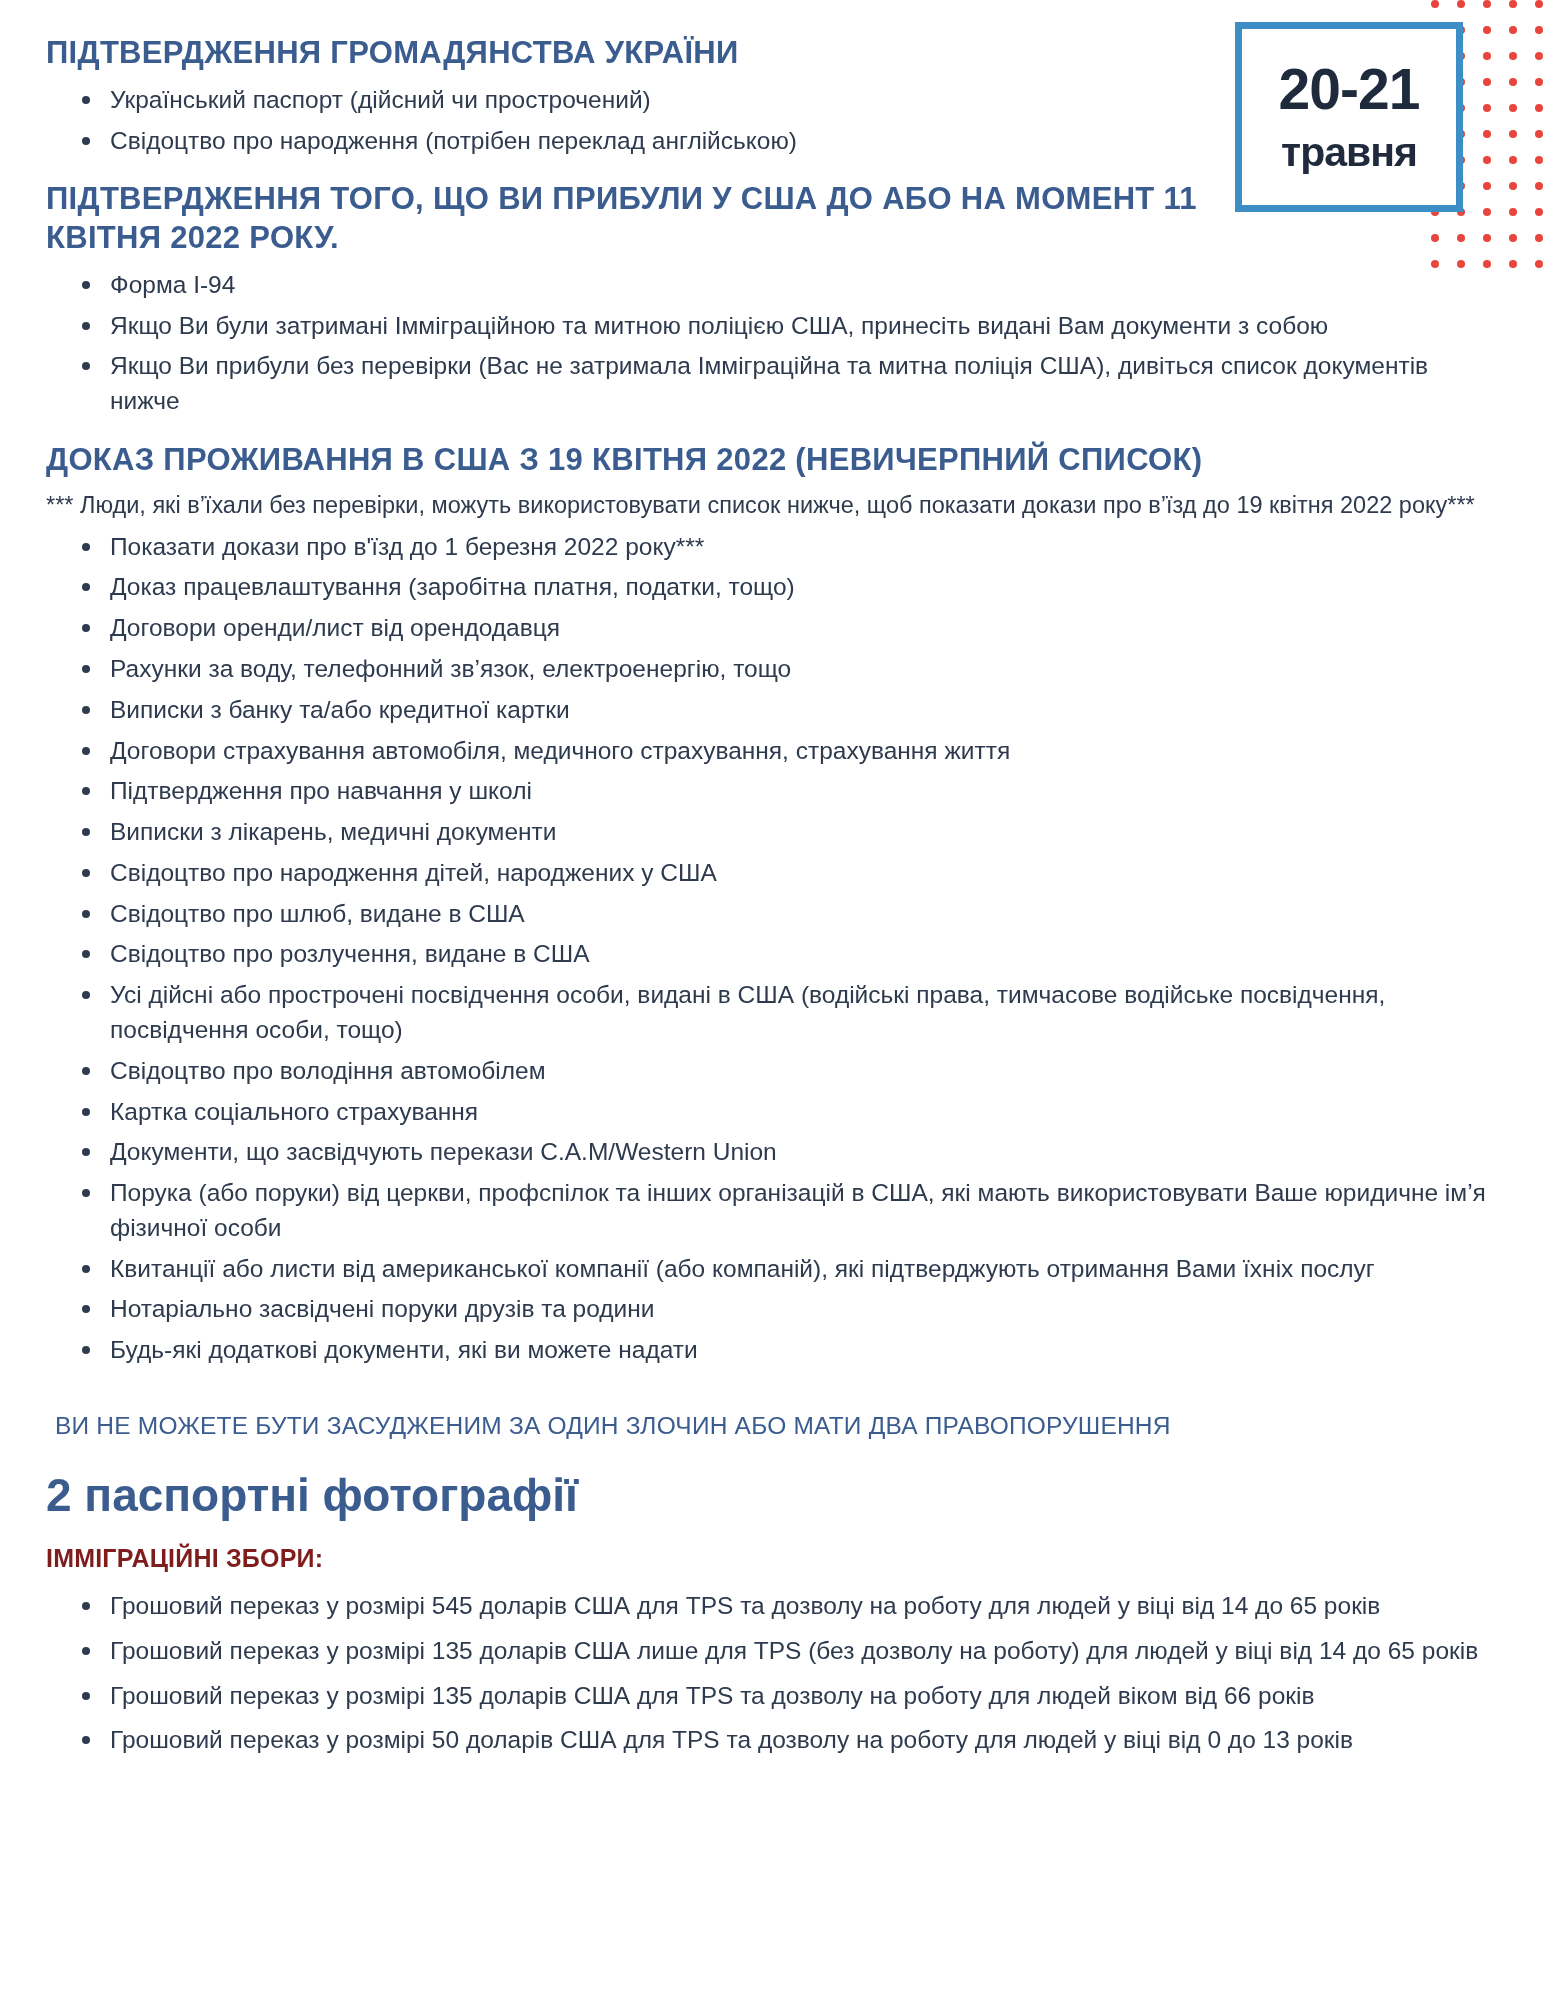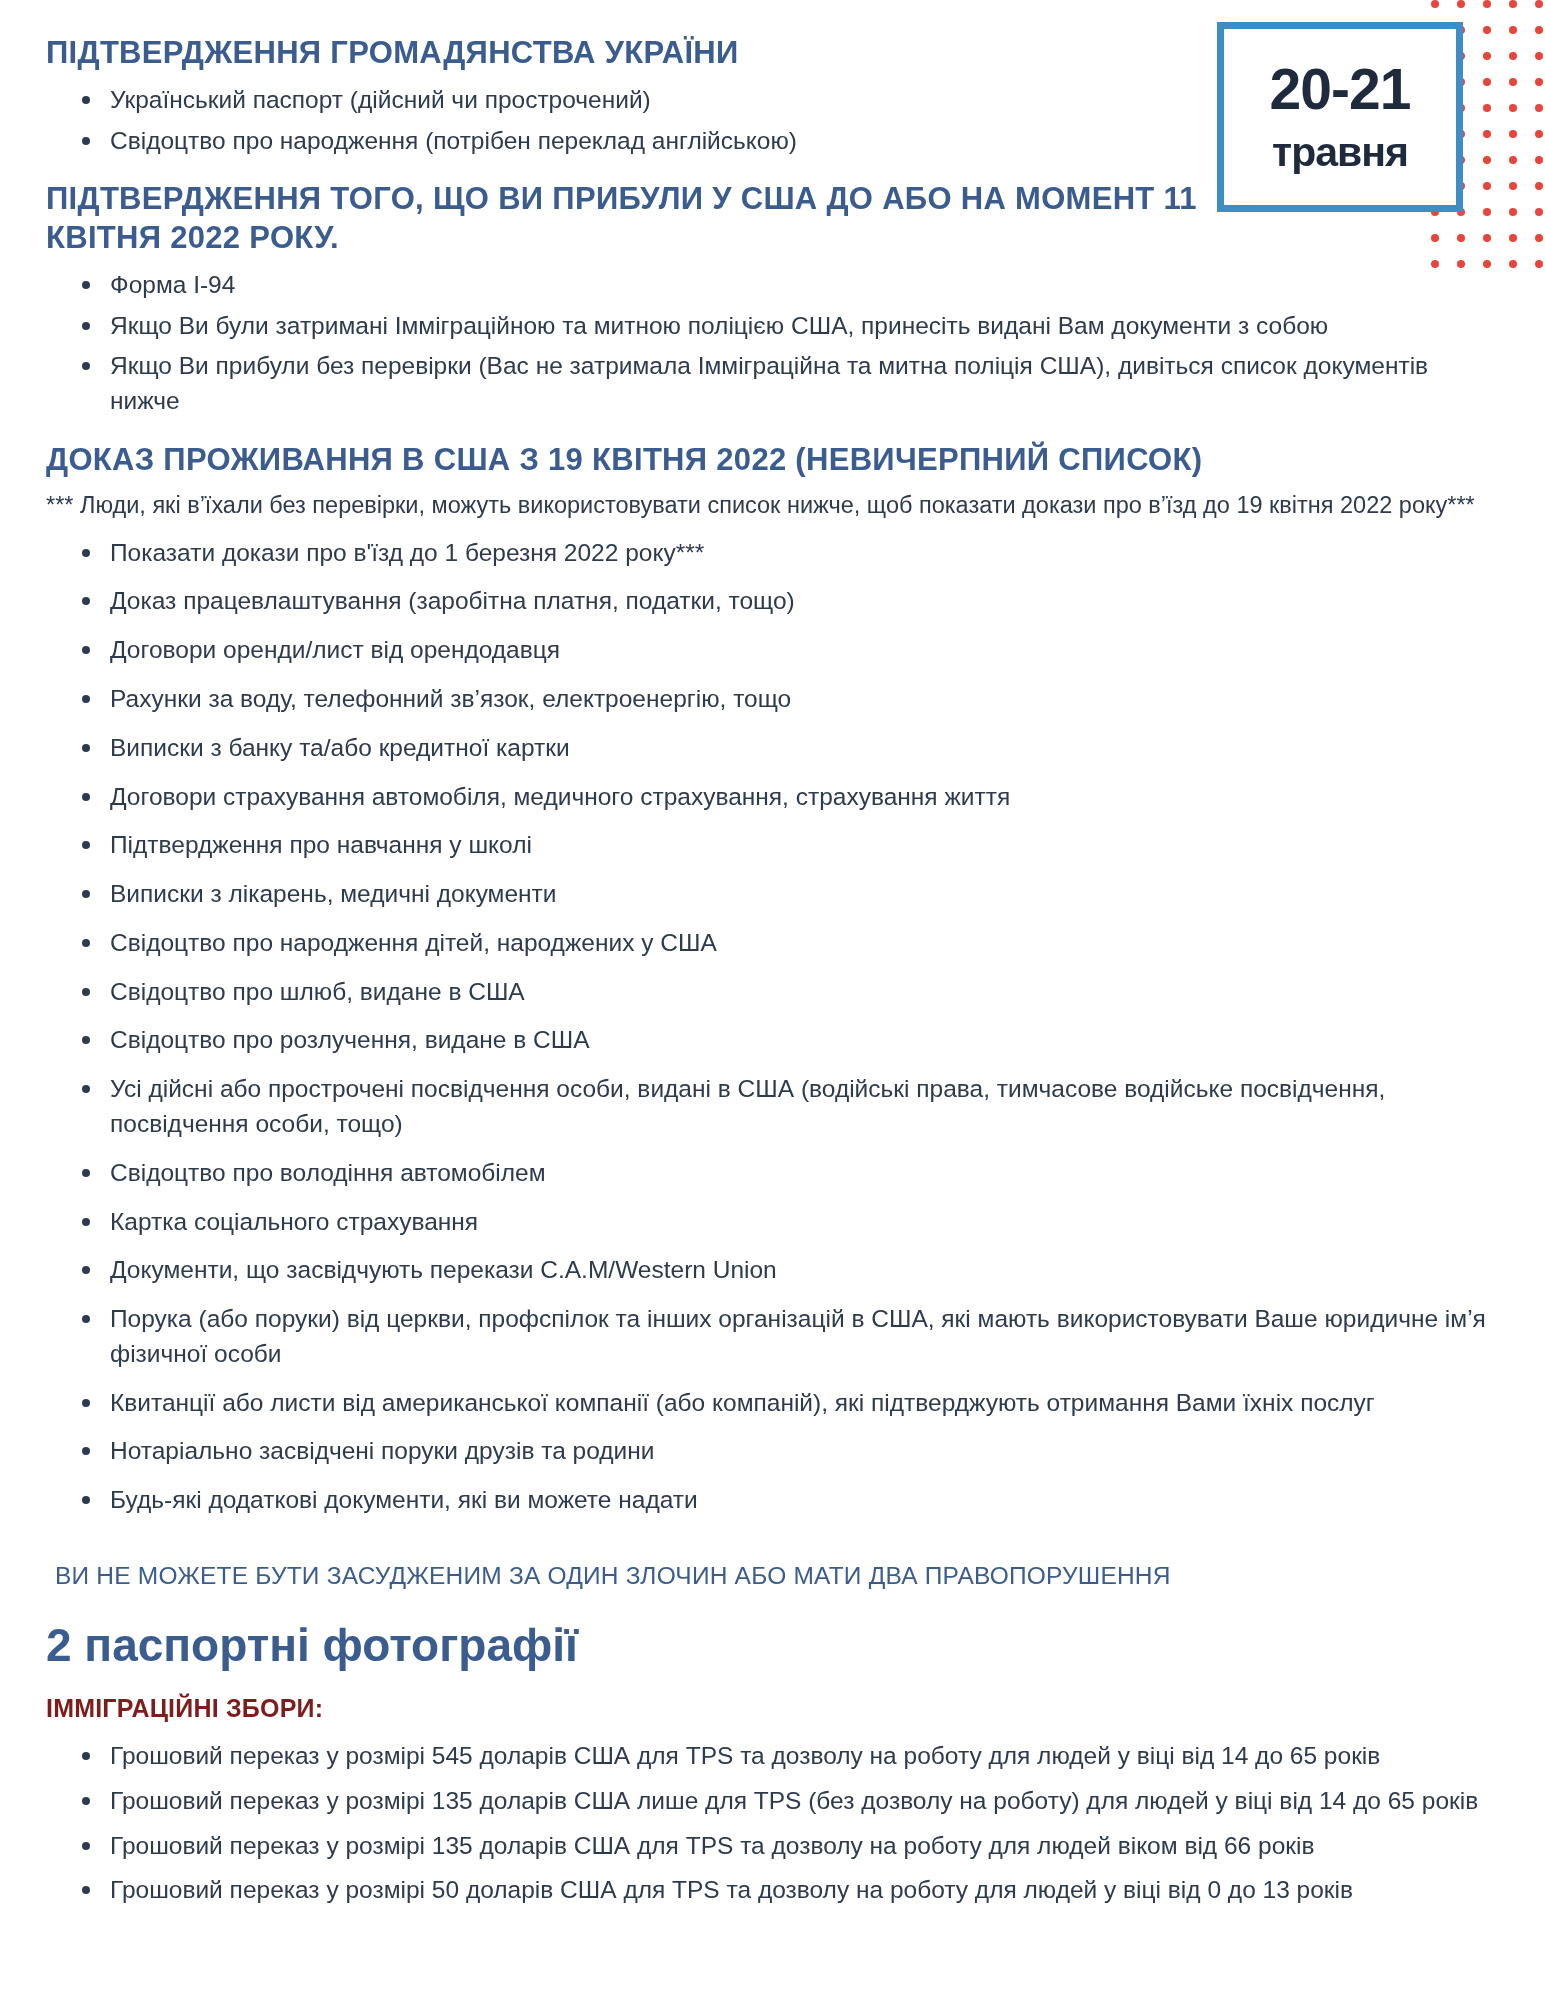--- a/index.html
+++ b/index.html
@@ -44,21 +44,21 @@
     height: 8px;
     border-radius: 50%;
     background: #e8453c;
   }
 
   
   .date-badge {
     position: absolute;
     top: 22px;
     right: 82px;
-    width: 246px;
+    width: 228px;
     height: 190px;
     border: 7px solid #3d8ec4;
     background: #ffffff;
     box-sizing: border-box;
     display: flex;
     flex-direction: column;
     align-items: center;
     justify-content: center;
     line-height: 1.0;
     z-index: 5;
@@ -129,21 +129,20 @@
   .note {
     font-size: 23.5px;
     line-height: 1.36;
     color: #2e3a4e;
     margin: 4px 0 8px 0;
     max-width: 1450px;
   }
 
   .tight li {
     margin-bottom: 2px;
-    margin-top: 14px;
   }
 
   .warning {
     color: #3b5c8f;
     font-size: 24.5px;
     font-weight: normal;
     letter-spacing: 0.2px;
     margin: 44px 0 28px 9px;
     text-transform: uppercase;
   }

